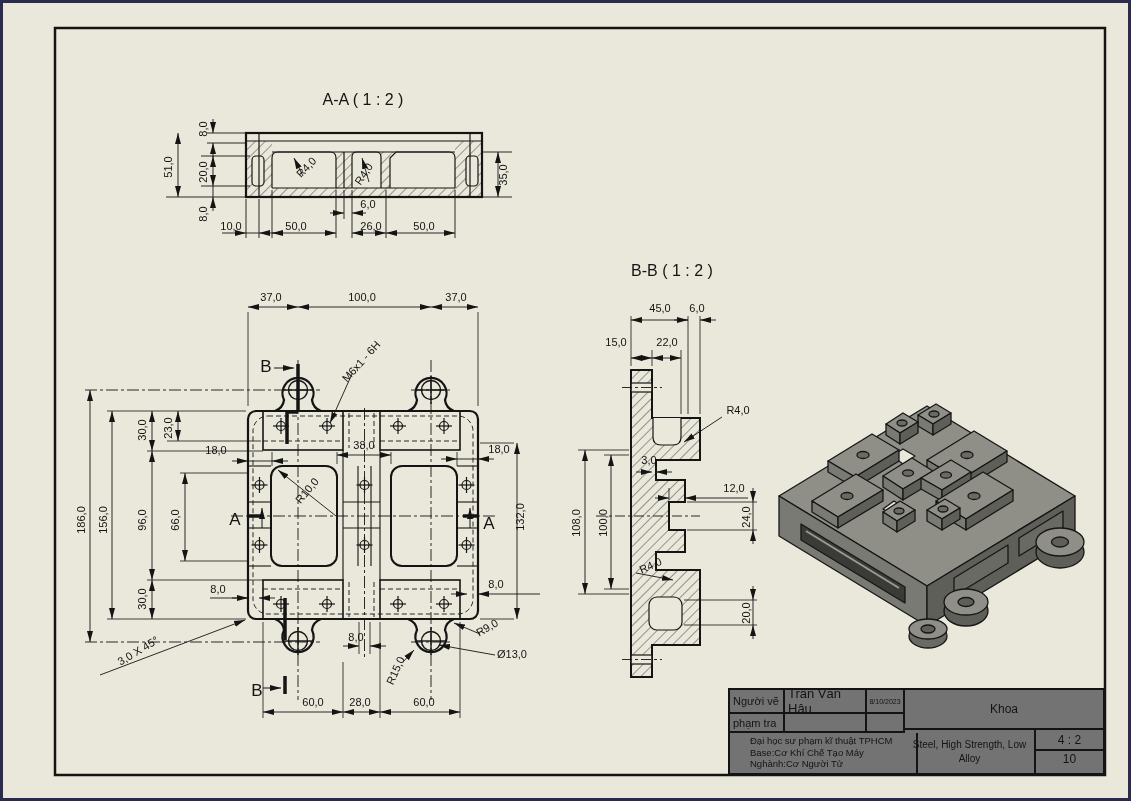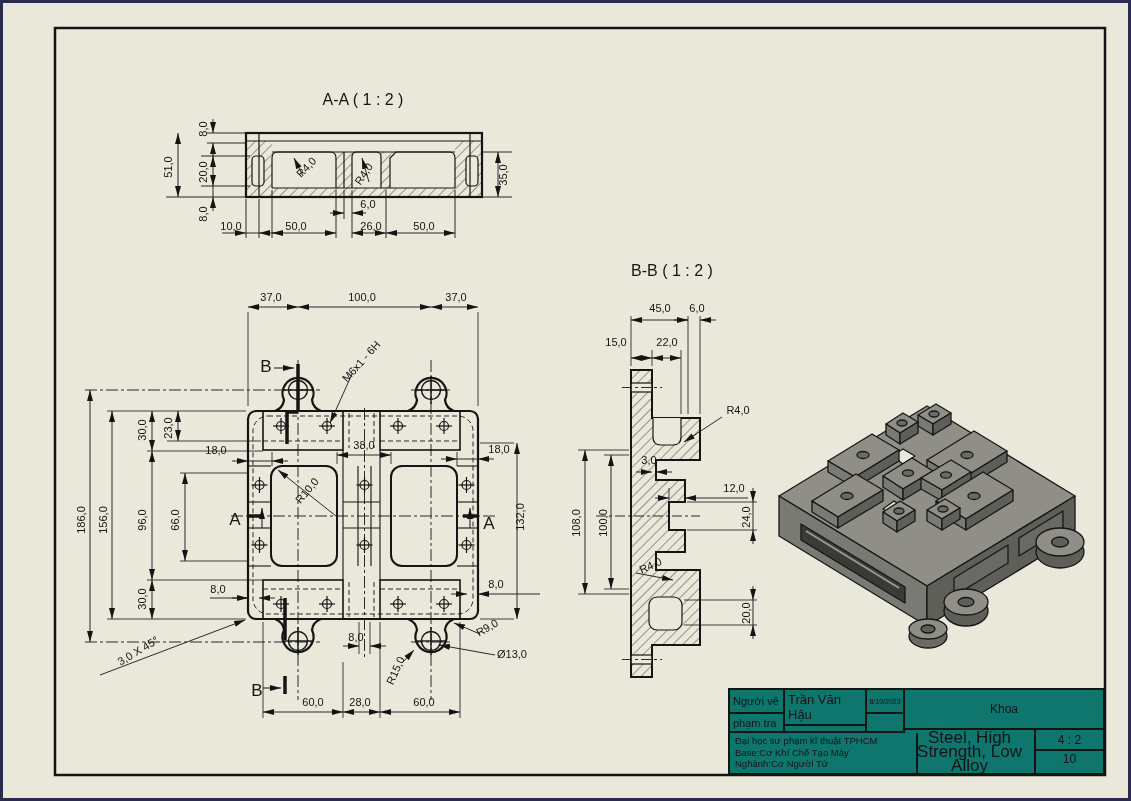--- a/index.html
+++ b/index.html
@@ -3,21 +3,21 @@
 <meta charset="utf-8">
 <style>
   html,body{margin:0;padding:0;}
   body{width:1131px;height:801px;position:relative;background:#eae8da;
        font-family:"Liberation Sans",sans-serif;overflow:hidden;}
   #outer-border{position:absolute;inset:0;border:3px solid #2b2b4f;pointer-events:none;z-index:5;}
   svg{position:absolute;left:0;top:0;z-index:1;}
   svg text{font-family:"Liberation Sans",sans-serif;fill:#141414;}
   
   #title-block{position:absolute;left:728px;top:688px;width:377px;height:87px;z-index:3;
-    border:2px solid #141414;box-sizing:border-box;background:#0f766e;color:#141414;}
+    border:2px solid #141414;box-sizing:border-box;background:#737373;color:#141414;}
   #title-block .cell{position:absolute;box-sizing:border-box;overflow:hidden;}
   .b-r{border-right:2px solid #141414;} .b-b{border-bottom:2px solid #141414;}
   .ctr{display:flex;align-items:center;justify-content:center;text-align:center;}
   .lft{display:flex;align-items:center;padding-left:3px;}
 </style>
 </head>
 <body>
 
 <div id="outer-border"></div>
 
@@ -456,27 +456,27 @@
       <text x="360" y="706" font-size="11" text-anchor="middle">28,0</text>
       <text x="424" y="706" font-size="11" text-anchor="middle">60,0</text>
       <text x="399" y="672" font-size="11" text-anchor="middle" transform="rotate(-66 399 672)">R15,0</text>
       <text x="489" y="631" font-size="11" text-anchor="middle" transform="rotate(-30 489 631)">R9,0</text>
       <text x="512" y="658" font-size="11" text-anchor="middle">Ø13,0</text>
     </g>
 </svg>
 
 <div id="title-block">
   <div class="cell b-r b-b lft" style="left:0;top:0;width:55px;height:24px;font-size:11px">Người vẽ</div>
-  <div class="cell b-r b-b lft" style="left:55px;top:0;width:82px;height:36px;font-size:13px">Trần Văn Hậu</div>
+  <div class="cell b-r b-b lft" style="left:55px;top:0;width:82px;height:24px;font-size:13px">Trần Văn Hậu</div>
   <div class="cell b-r b-b ctr" style="left:137px;top:0;width:38px;height:24px;font-size:7px">8/10/2023</div>
   <div class="cell b-r b-b lft" style="left:0;top:24px;width:55px;height:19px;font-size:11px">phạm tra</div>
   <div class="cell b-r b-b" style="left:55px;top:24px;width:82px;height:19px"></div>
   <div class="cell b-r b-b" style="left:137px;top:24px;width:38px;height:19px"></div>
-  <div class="cell b-r" style="left:0;top:43px;width:188px;height:40px;font-size:9.5px;line-height:11.5px;padding:2px 0 0 5px">
+  <div class="cell b-r" style="left:0;top:43px;width:188px;height:40px;font-size:9.5px;line-height:11.5px;padding:2px 0 0 20px">
     <div>Đại học sư phạm kĩ thuật TPHCM</div>
     <div>Base:Cơ Khí Chế Tạo Máy</div>
     <div>Nghành:Cơ Người Tử</div>
   </div>
   <div class="cell b-b ctr" style="left:175px;top:0;width:198px;height:40px;font-size:12px">Khoa</div>
-  <div class="cell b-r ctr" style="left:175px;top:40px;width:131px;height:43px;font-size:17px;line-height:14px;padding:0 6px">Steel, High Strength, Low Alloy</div>
+  <div class="cell b-r ctr" style="left:175px;top:40px;width:131px;height:43px;font-size:10px;line-height:14px;padding:0 6px">Steel, High Strength, Low Alloy</div>
   <div class="cell b-b ctr" style="left:306px;top:40px;width:67px;height:21px;font-size:12px">4 : 2</div>
   <div class="cell ctr" style="left:306px;top:61px;width:67px;height:16px;font-size:12px">10</div>
 </div>
 
 </body></html>

